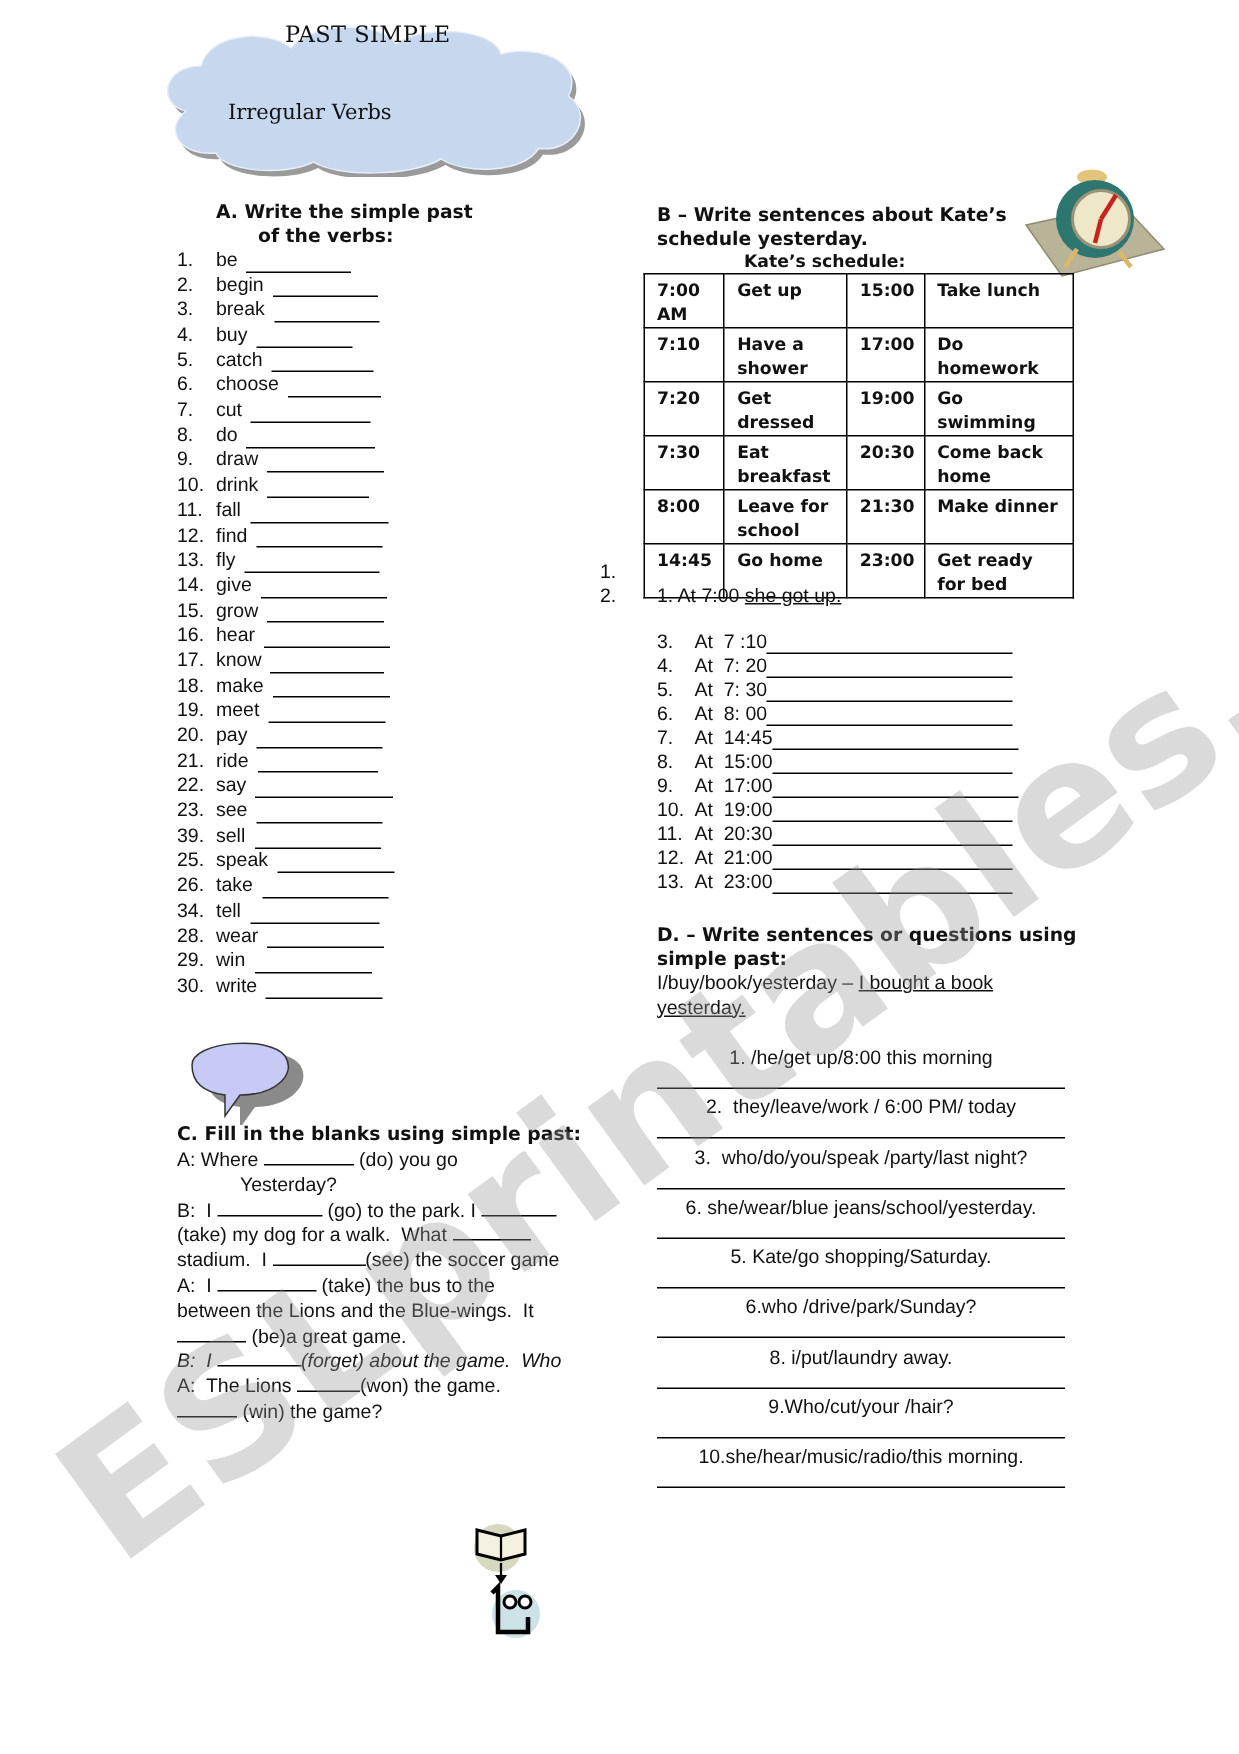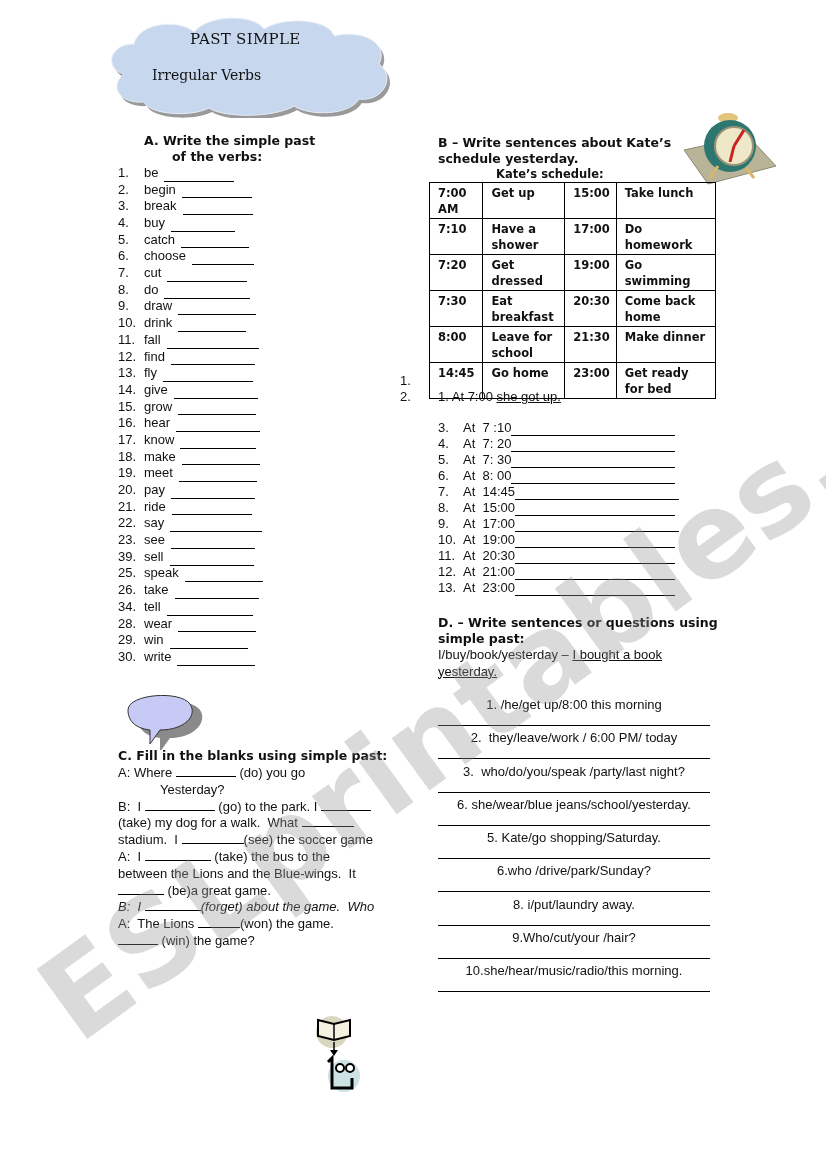--- a/index.html
+++ b/index.html
@@ -1,20 +1,20 @@
 <!DOCTYPE html>
 <html><head>
 <meta charset="utf-8">
 <style>
   html, body { margin:0; padding:0; background:#ffffff; }
   body { width:826px; height:1169px; position:relative; overflow:hidden;
          font-family:"Liberation Sans", sans-serif; color:#111; }
   .abs { position:absolute; }
   .cloud { left:104px; top:14px; width:290px; height:104px; }
-  .cloud-title { left:190px; top:30px; font-family:"DejaVu Serif", serif; font-size:15px; letter-spacing:0.3px; }
+  .cloud-title { left:190px; top:14px; font-family:"DejaVu Serif", serif; font-size:15px; letter-spacing:0.3px; }
   .cloud-sub { left:152px; top:67px; font-family:"DejaVu Serif", serif; font-size:14px; }
   .heading { font-family:"DejaVu Sans", sans-serif; font-weight:bold; font-size:12.5px; line-height:16px; }
   .body-text { font-size:13px; line-height:16.7px; }
   .verb-list { left:118px; top:165px; list-style:none; margin:0; padding:0; }
   .verb-list li { height:16.7px; font-size:13px; line-height:16.7px; white-space:nowrap; display:flex; align-items:flex-end; }
   .verb-list .num { display:inline-block; width:26px; }
   .blank { display:inline-block; border-bottom:1px solid #000; height:12px; margin-left:6px; }
   table.sched { border-collapse:collapse; font-family:"DejaVu Sans", sans-serif; font-weight:bold; font-size:11.5px; }
   table.sched td { border:1px solid #000; vertical-align:top; padding:2px 6px 1px 8px; line-height:16px; }
   .time-list { left:438px; top:420px; list-style:none; margin:0; padding:0; }

